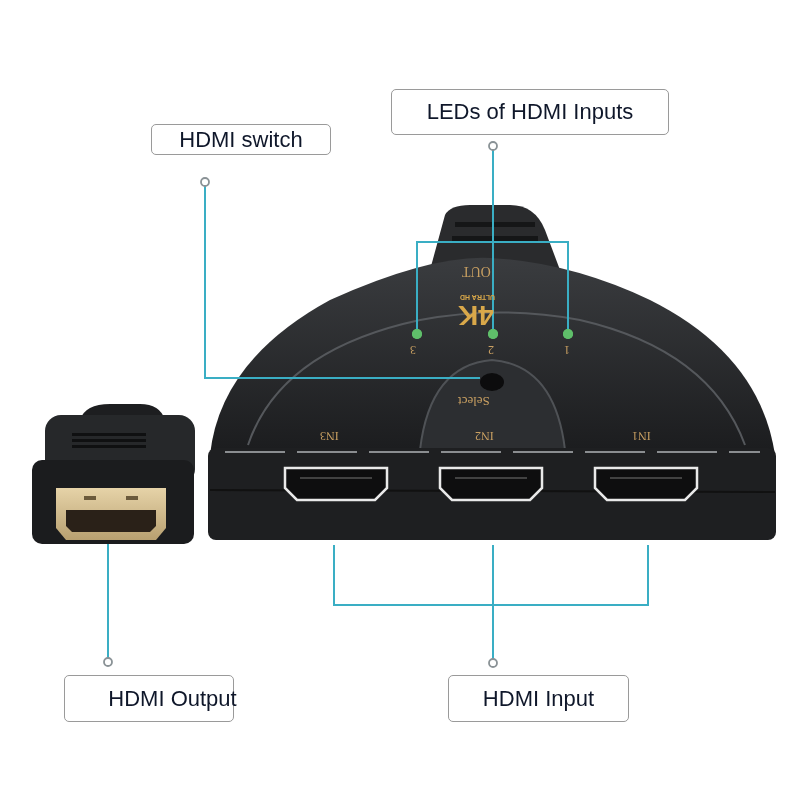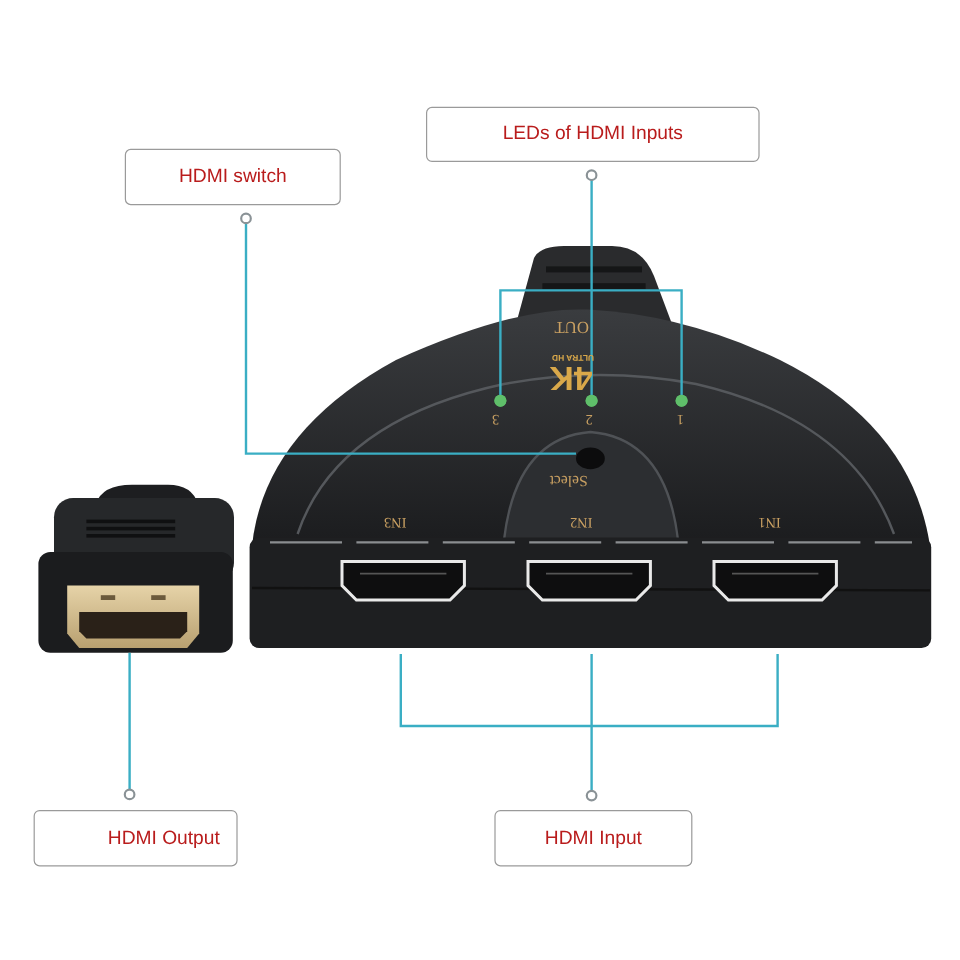--- a/index.html
+++ b/index.html
@@ -1,18 +1,18 @@
 <!DOCTYPE html>
 <html><head>
 <meta charset="utf-8">
 <style>
   html,body{margin:0;padding:0;background:#ffffff;}
   body{width:800px;height:800px;position:relative;overflow:hidden;font-family:"Liberation Sans",sans-serif;}
   .label{position:absolute;box-sizing:border-box;border:1.5px solid #9a9a9a;border-radius:5px;background:#fff;
-         color:#b91c1c;font-size:16px;display:flex;align-items:center;justify-content:center;white-space:nowrap;}
+         color:#0f172a;font-size:22px;display:flex;align-items:center;justify-content:center;white-space:nowrap;margin-left:36px;}
   svg{position:absolute;left:0;top:0;}
 </style>
 </head>
 <body>
 
 <svg width="800" height="800" viewBox="0 0 800 800">
   <defs>
     <linearGradient id="bodyG" x1="0" y1="0" x2="0" y2="1">
       <stop offset="0" stop-color="#3a3c3f"></stop>
       <stop offset="1" stop-color="#1b1c1e"></stop>
@@ -97,16 +97,16 @@
 <div style="position:absolute;left:458px;top:302px;transform:rotate(180deg);color:#d9a84a;font-family:'Liberation Sans',sans-serif;font-weight:bold;font-size:28px;line-height:26px;">4K</div>
 <div style="position:absolute;left:460px;top:294px;transform:rotate(180deg);color:#d9a84a;font-family:'Liberation Sans',sans-serif;font-weight:bold;font-size:7px;">ULTRA HD</div>
 <div style="position:absolute;left:410px;top:342px;transform:rotate(180deg);color:#c9a062;font-family:'Liberation Serif',serif;font-size:12px;">3</div>
 <div style="position:absolute;left:488px;top:342px;transform:rotate(180deg);color:#c9a062;font-family:'Liberation Serif',serif;font-size:12px;">2</div>
 <div style="position:absolute;left:564px;top:342px;transform:rotate(180deg);color:#c9a062;font-family:'Liberation Serif',serif;font-size:12px;">1</div>
 <div style="position:absolute;left:458px;top:393px;transform:rotate(180deg);color:#c9a062;font-family:'Liberation Serif',serif;font-size:13px;">Select</div>
 <div style="position:absolute;left:320px;top:428px;transform:rotate(180deg);color:#c9a062;font-family:'Liberation Serif',serif;font-size:12px;">IN3</div>
 <div style="position:absolute;left:475px;top:428px;transform:rotate(180deg);color:#c9a062;font-family:'Liberation Serif',serif;font-size:12px;">IN2</div>
 <div style="position:absolute;left:632px;top:428px;transform:rotate(180deg);color:#c9a062;font-family:'Liberation Serif',serif;font-size:12px;">IN1</div>
 
-<div class="label" style="left:104px;top:124px;width:180px;height:47px;">HDMI switch</div>
+<div class="label" style="left:115px;top:124px;width:180px;height:31px;">HDMI switch</div>
 <div class="label" style="left:355px;top:89px;width:278px;height:46px;">LEDs of HDMI Inputs</div>
 <div class="label" style="left:28px;top:675px;width:170px;height:47px;padding-left:47px;">HDMI Output</div>
-<div class="label" style="left:412px;top:675px;width:165px;height:47px;">HDMI Input</div>
+<div class="label" style="left:412px;top:675px;width:181px;height:47px;">HDMI Input</div>
 
 </body></html>

